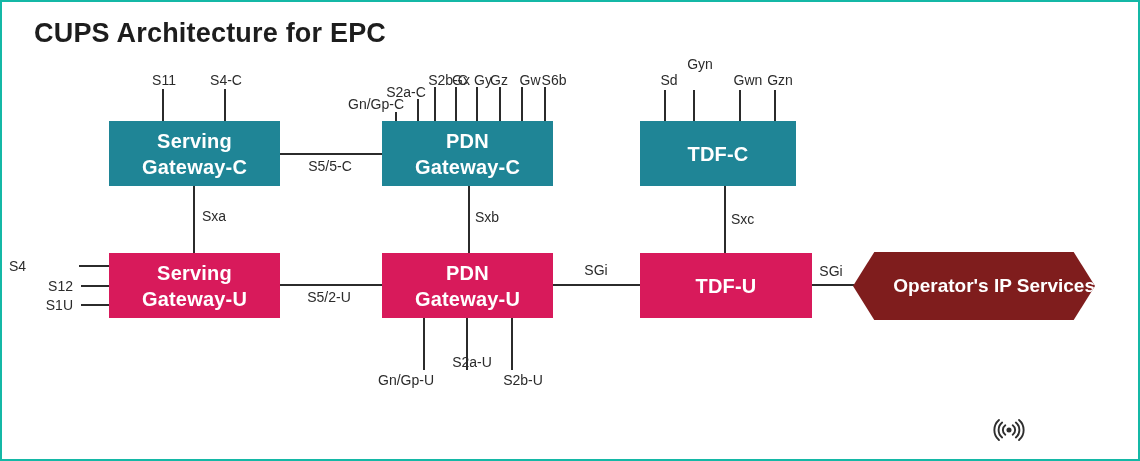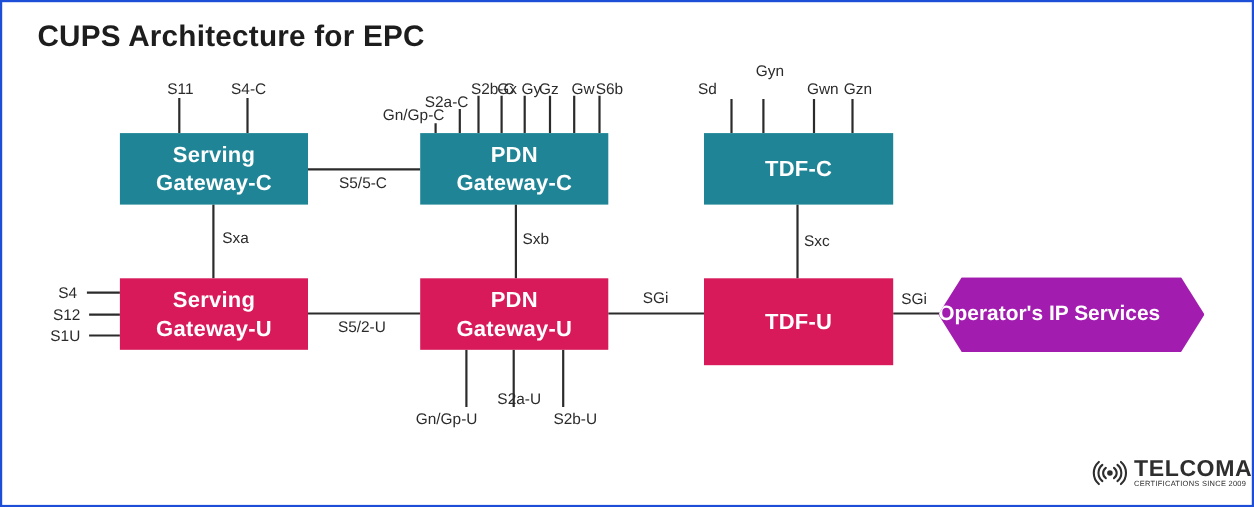--- a/index.html
+++ b/index.html
@@ -2,21 +2,21 @@
 <html><head>
 <meta charset="utf-8">
 <style>
   html, body { margin: 0; padding: 0; background: #fff; }
   * { box-sizing: border-box; }
   .canvas {
     position: relative;
     width: 1140px;
     height: 461px;
     background: #ffffff;
-    border: 2px solid #1d4ed8;
+    border: 2px solid #14b8a6;
     font-family: "Liberation Sans", sans-serif;
     overflow: hidden;
   }
   .title {
     position: absolute;
     left: 32px;
     top: 16px;
     margin: 0;
     font-size: 27px;
     font-weight: 700;
@@ -45,23 +45,23 @@
     line-height: 26px;
     text-align: center;
     letter-spacing: 0.2px;
   }
   .node.teal { background: #1f8596; }
   .node.pink { background: #d81a5b; }
   .hex {
     position: absolute;
     display: flex;
     flex-direction: column;
-    align-items: flex-start;
+    align-items: flex-end;
     justify-content: center;
-    background: #a21caf;
+    background: #7f1d1d;
     color: #ffffff;
     font-size: 19px;
     font-weight: 600;
     line-height: 24px;
     text-align: center;
     clip-path: polygon(0 50%, 8.8% 0, 91.2% 0, 100% 50%, 91.2% 100%, 8.8% 100%);
   }
   .iface {
     position: absolute;
     font-size: 14px;
@@ -138,59 +138,59 @@
   </svg>
 
   <div class="node teal" style="left:107px;top:119px;width:171px;height:65px">
     <span>Serving</span>
     <span>Gateway-C</span>
   </div>
   <div class="node teal" style="left:380px;top:119px;width:171px;height:65px">
     <span>PDN</span>
     <span>Gateway-C</span>
   </div>
-  <div class="node teal" style="left:638px;top:119px;width:172px;height:65px">
+  <div class="node teal" style="left:638px;top:119px;width:156px;height:65px">
     <span>TDF-C</span>
   </div>
 
   <div class="node pink" style="left:107px;top:251px;width:171px;height:65px">
     <span>Serving</span>
     <span>Gateway-U</span>
   </div>
   <div class="node pink" style="left:380px;top:251px;width:171px;height:65px">
     <span>PDN</span>
     <span>Gateway-U</span>
   </div>
-  <div class="node pink" style="left:638px;top:251px;width:172px;height:79px">
+  <div class="node pink" style="left:638px;top:251px;width:172px;height:65px">
     <span>TDF-U</span>
   </div>
 
   <div class="hex" style="left:851px;top:250px;width:242px;height:68px">
     <span>Operator's IP Services</span>
   </div>
 
   <span class="iface" style="left:162px;top:70px">S11</span>
   <span class="iface" style="left:224px;top:70px">S4-C</span>
   <span class="iface" style="left:374px;top:94px">Gn/Gp-C</span>
   <span class="iface" style="left:404px;top:82px">S2a-C</span>
   <span class="iface" style="left:446px;top:70px">S2b-C</span>
   <span class="iface" style="left:459px;top:70px">Gx</span>
   <span class="iface" style="left:481px;top:70px">Gy</span>
   <span class="iface" style="left:497px;top:70px">Gz</span>
   <span class="iface" style="left:528px;top:70px">Gw</span>
   <span class="iface" style="left:552px;top:70px">S6b</span>
-  <span class="iface" style="left:641px;top:70px">Sd</span>
+  <span class="iface" style="left:667px;top:70px">Sd</span>
   <span class="iface" style="left:698px;top:54px">Gyn</span>
   <span class="iface" style="left:746px;top:70px">Gwn</span>
   <span class="iface" style="left:778px;top:70px">Gzn</span>
   <span class="iface" style="left:328px;top:156px">S5/5-C</span>
   <span class="iface left-anchor" style="left:200px;top:206px">Sxa</span>
   <span class="iface left-anchor" style="left:473px;top:207px">Sxb</span>
   <span class="iface left-anchor" style="left:729px;top:209px">Sxc</span>
-  <span class="iface right-align" style="right:1068px;top:256px">S4</span>
+  <span class="iface right-align" style="right:1112px;top:256px">S4</span>
   <span class="iface right-align" style="right:1065px;top:276px">S12</span>
   <span class="iface right-align" style="right:1065px;top:295px">S1U</span>
   <span class="iface" style="left:327px;top:287px">S5/2-U</span>
   <span class="iface" style="left:594px;top:260px">SGi</span>
   <span class="iface" style="left:829px;top:261px">SGi</span>
   <span class="iface" style="left:404px;top:370px">Gn/Gp-U</span>
   <span class="iface" style="left:470px;top:352px">S2a-U</span>
   <span class="iface" style="left:521px;top:370px">S2b-U</span>
 
   <div class="logo">
@@ -198,19 +198,15 @@
       <g fill="none" stroke="#2e2e2e" stroke-width="1.8" stroke-linecap="round">
         <path d="M14.5,9.5 a5.5,5.5 0 0 0 0,9"></path>
         <path d="M11.5,7 a9,9 0 0 0 0,14"></path>
         <path d="M8.5,4.5 a12.5,12.5 0 0 0 0,19"></path>
         <path d="M21.5,9.5 a5.5,5.5 0 0 1 0,9"></path>
         <path d="M24.5,7 a9,9 0 0 1 0,14"></path>
         <path d="M27.5,4.5 a12.5,12.5 0 0 1 0,19"></path>
       </g>
       <circle cx="18" cy="14" r="2.4" fill="#2e2e2e"></circle>
     </svg>
-    <div class="logo-text">
-      <span class="logo-brand">TELCOMA</span>
-      <span class="logo-tagline">CERTIFICATIONS SINCE 2009</span>
-    </div>
   </div>
 
 </div>
 
 </body></html>

